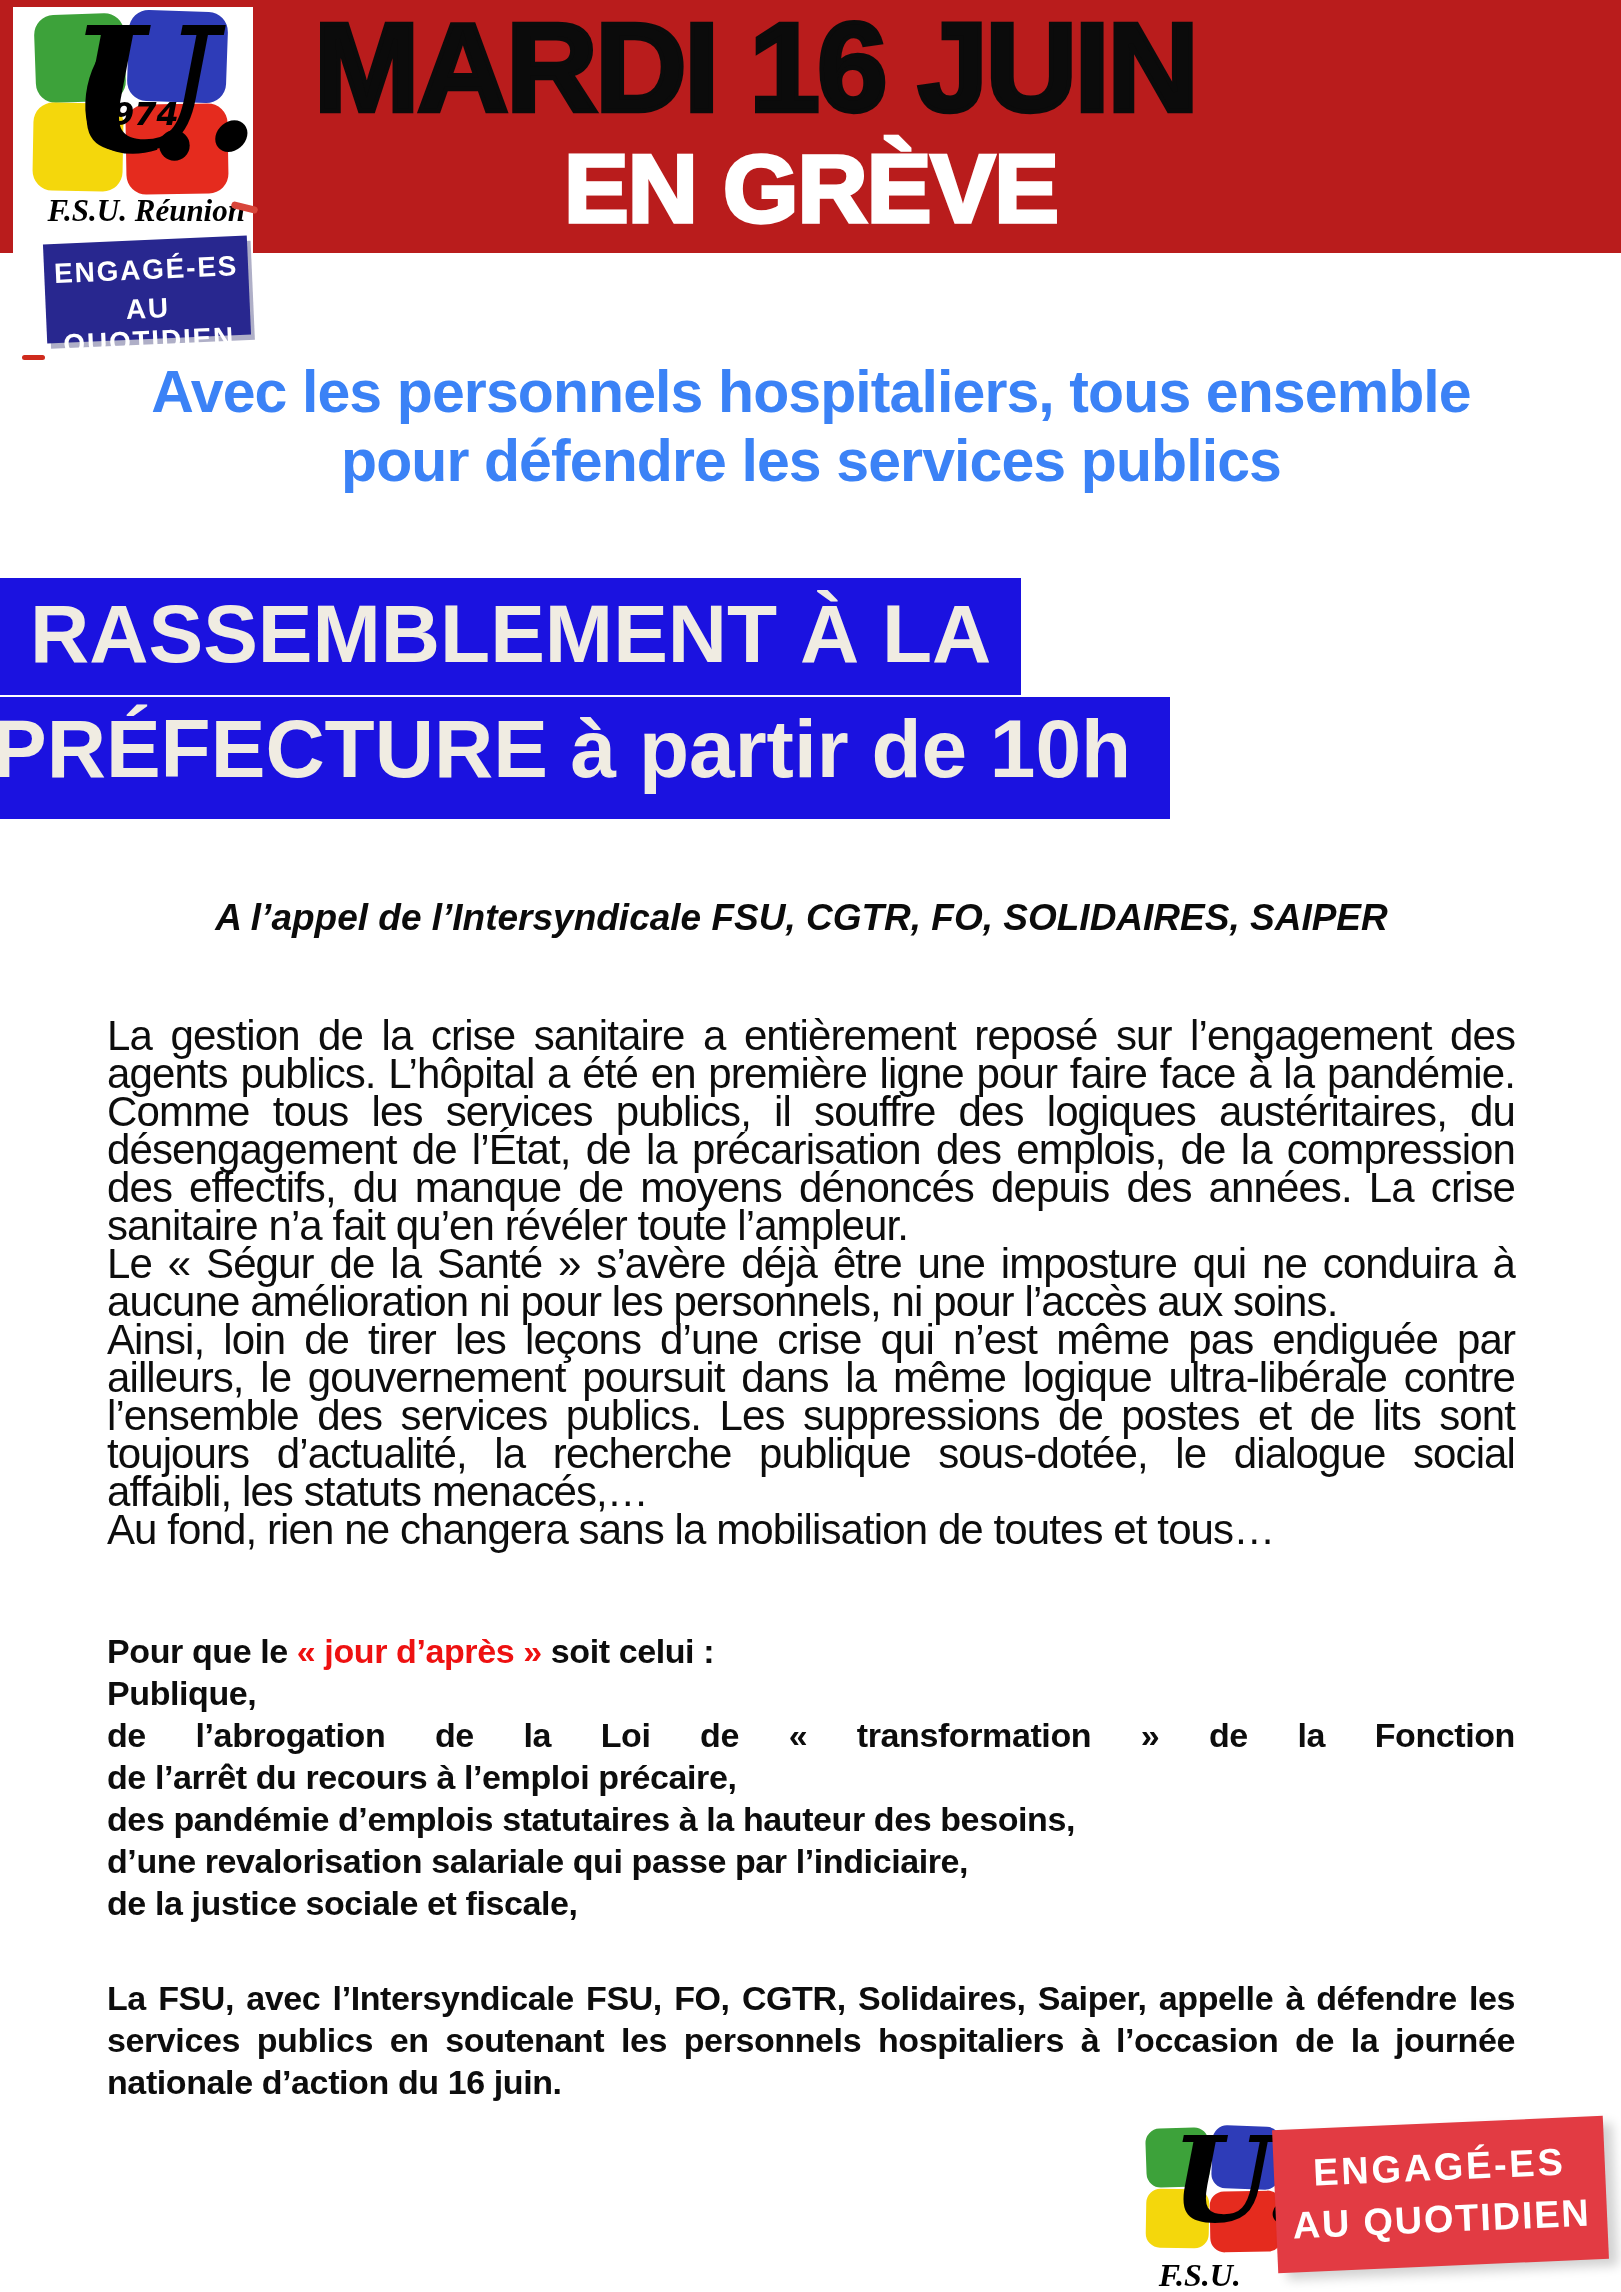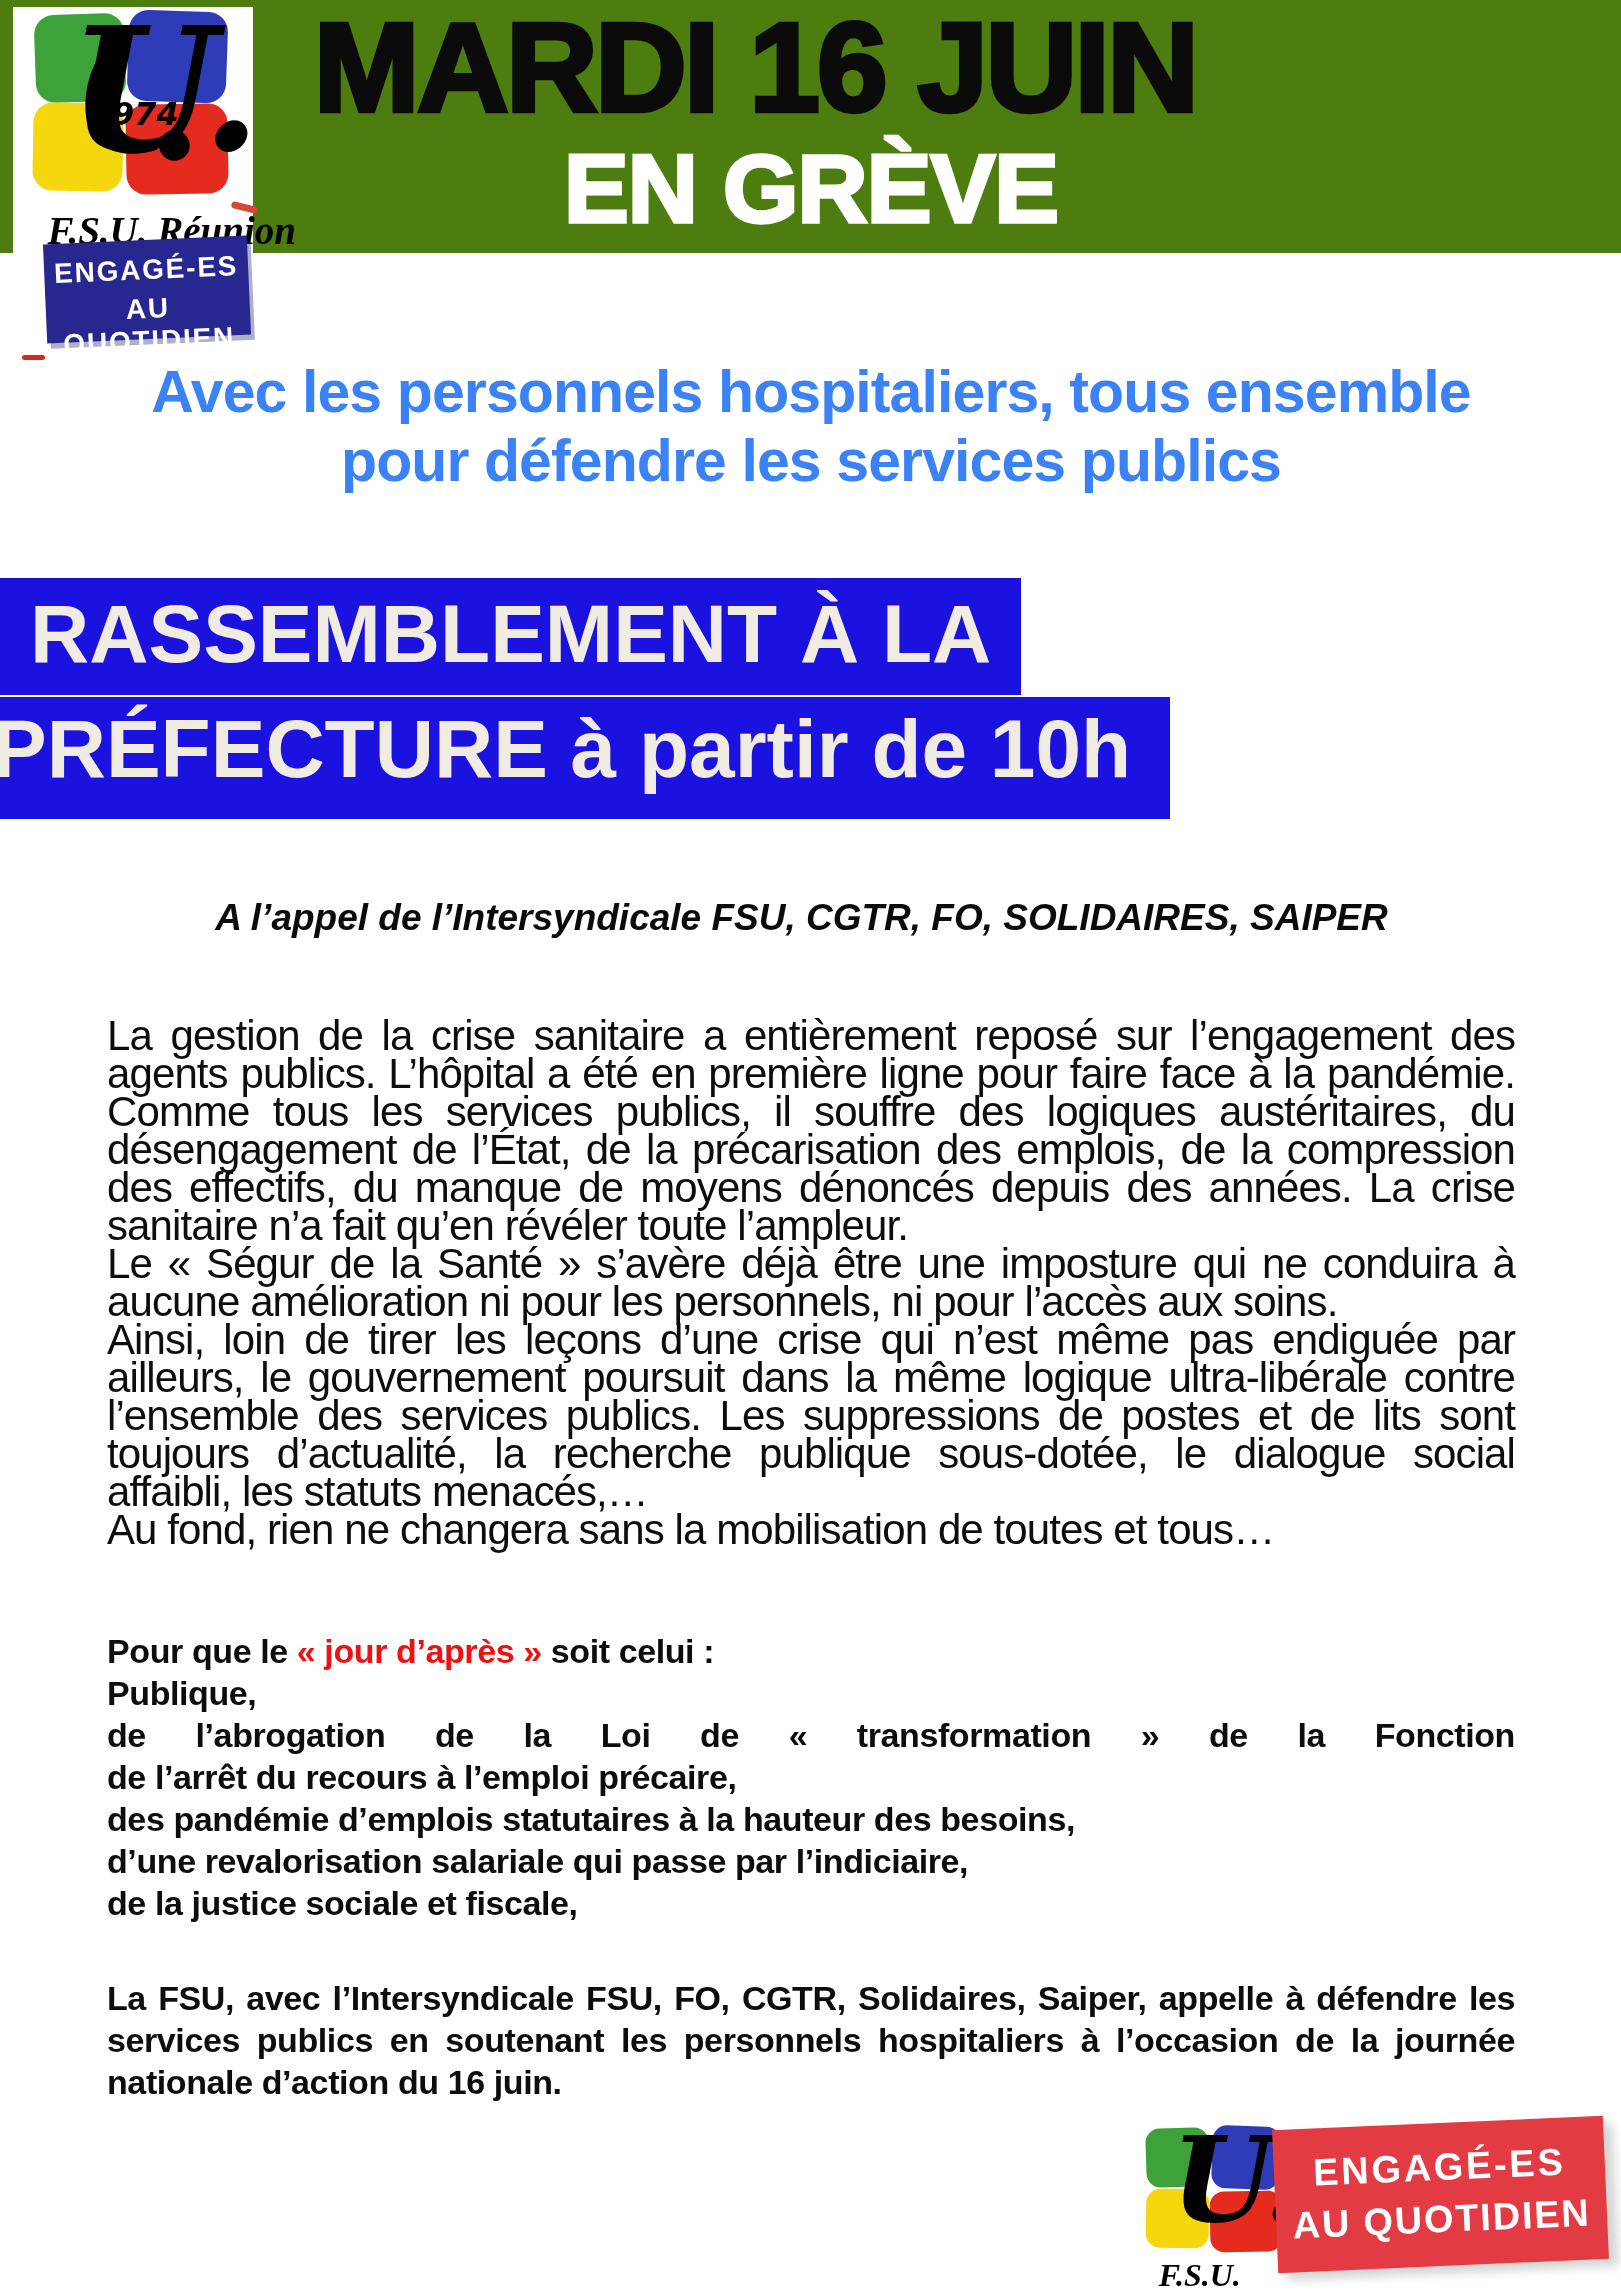--- a/index.html
+++ b/index.html
@@ -1,20 +1,20 @@
 <!DOCTYPE html>
 <html style="font-size:14.3px"><head>
 <meta charset="utf-8">
 <style>
   html,body{margin:0;padding:0;}
   body{width:1622px;height:2293px;background:#ffffff;font-family:"Liberation Sans",sans-serif;}
   .page{position:relative;width:1622px;height:2293px;overflow:hidden;background:#fff;}
 
   
-  .banner{position:absolute;left:0;top:0;width:1622px;height:253px;background:#4d7c0f;}
+  .banner{position:absolute;left:0;top:0;width:1622px;height:253px;background:#b91c1c;}
   .banner-l1{position:absolute;top:-3.6px;left:260px;width:990px;text-align:center;
     font-weight:bold;font-size:127px;line-height:143px;color:#0b0b0b;letter-spacing:-2.7px;
     -webkit-text-stroke:4.5px #0b0b0b;}
   .banner-l2{position:absolute;top:136px;left:0;width:1622px;text-align:center;
     font-weight:bold;font-size:97px;line-height:106px;color:#ffffff;letter-spacing:-0.9px;
     -webkit-text-stroke:3.6px #ffffff;}
 
   
   .logo-box{position:absolute;left:13.4px;top:7.2px;width:240px;height:249px;background:#ffffff;}
   .fsu-logo{position:absolute;}
@@ -92,21 +92,21 @@
       <div class="blob blue" style="left:95px;top:-1.8px;width:99px;height:91px;"></div>
       <div class="blob yellow" style="left:0px;top:90px;width:90px;height:88px;"></div>
       <div class="blob red" style="left:93px;top:91px;width:102px;height:90px;"></div>
       <svg class="stetho" width="197" height="188" viewBox="0 0 220 210">
         <path d="M118 18 C 70 28, 52 96, 66 130 C 76 152, 106 160, 138 150" fill="none" stroke="#000" stroke-width="6"></path>
         <circle cx="158" cy="148" r="17" fill="#000"></circle>
       </svg>
       <div class="fsu-u" style="left:36px;top:-23px;font-size:170px;">U.</div>
       <div class="fsu-974" style="left:79px;top:82px;font-size:32px;">974</div>
     </div>
-    <div class="fsu-caption" style="left:34px;top:201px;font-size:39px;">F.S.U. Réunion</div>
+    <div class="fsu-caption" style="left:34px;top:186px;font-size:31px;">F.S.U. Réunion</div>
   </div>
 
   <div class="badge badge-blue">
     <div class="bl1">ENGAGÉ-ES</div>
     <div class="bl2">AU QUOTIDIEN</div>
   </div>
 
   <div class="red-dash"></div>
   <div class="red-smudge"></div>
 

